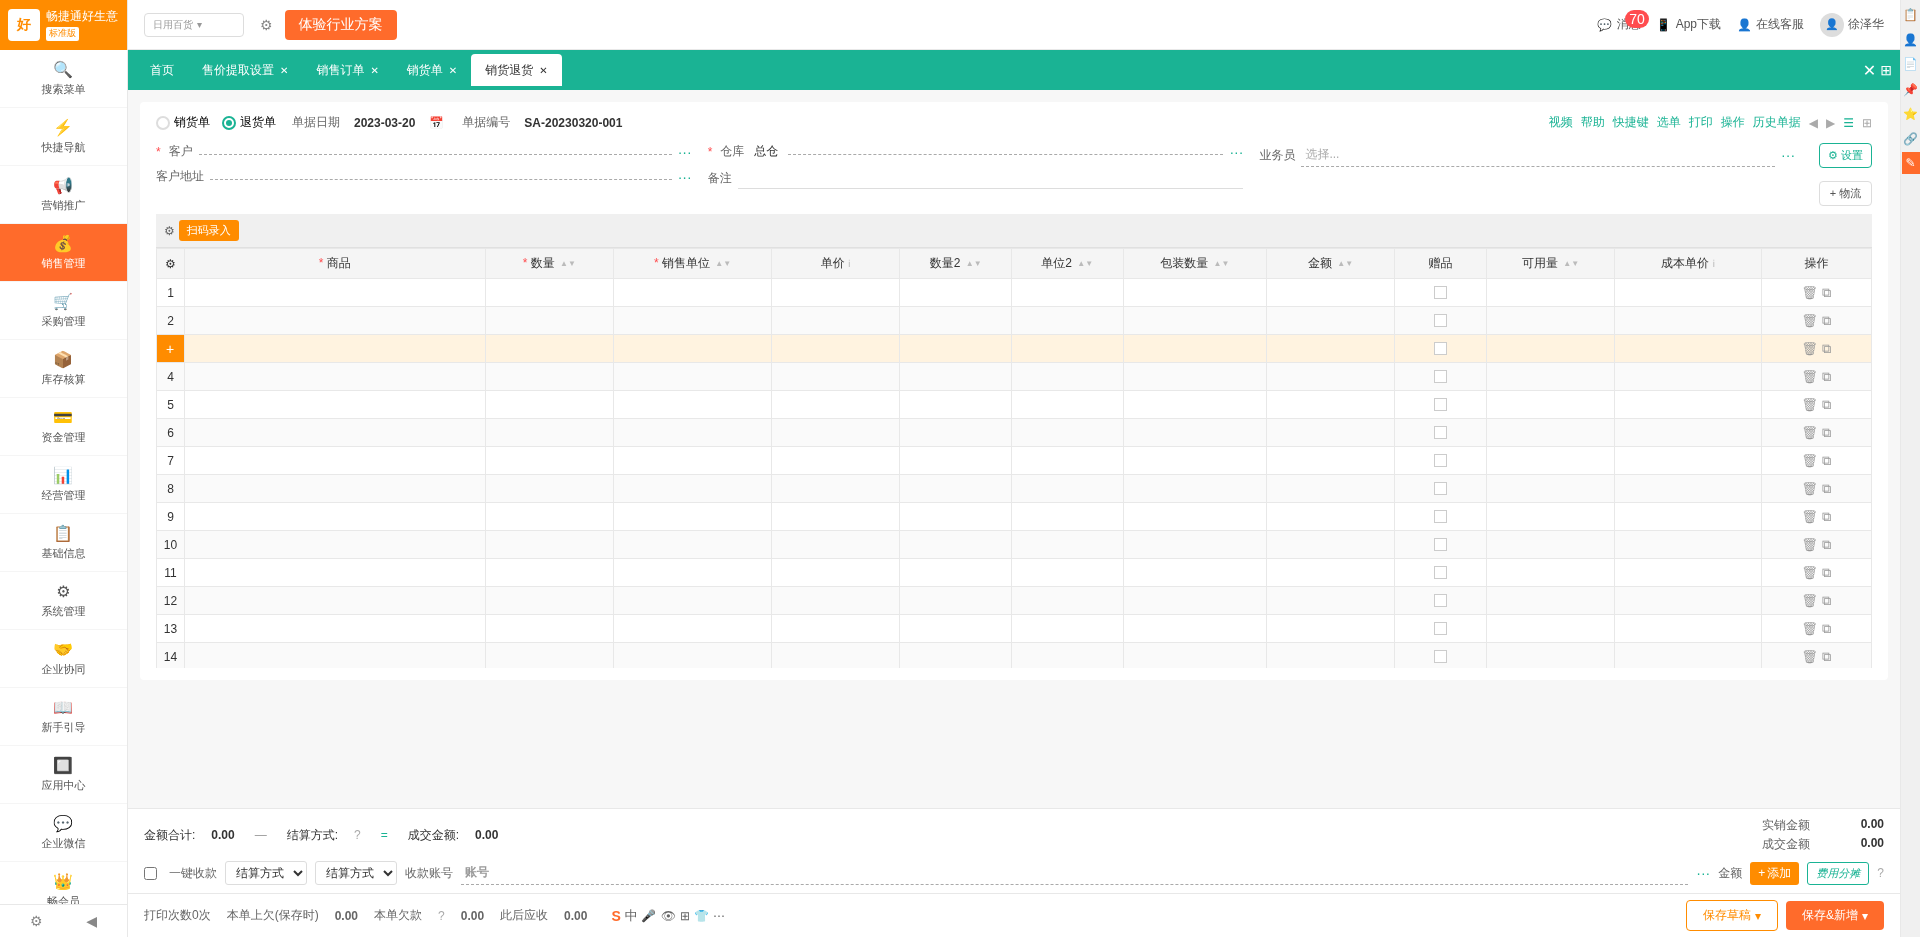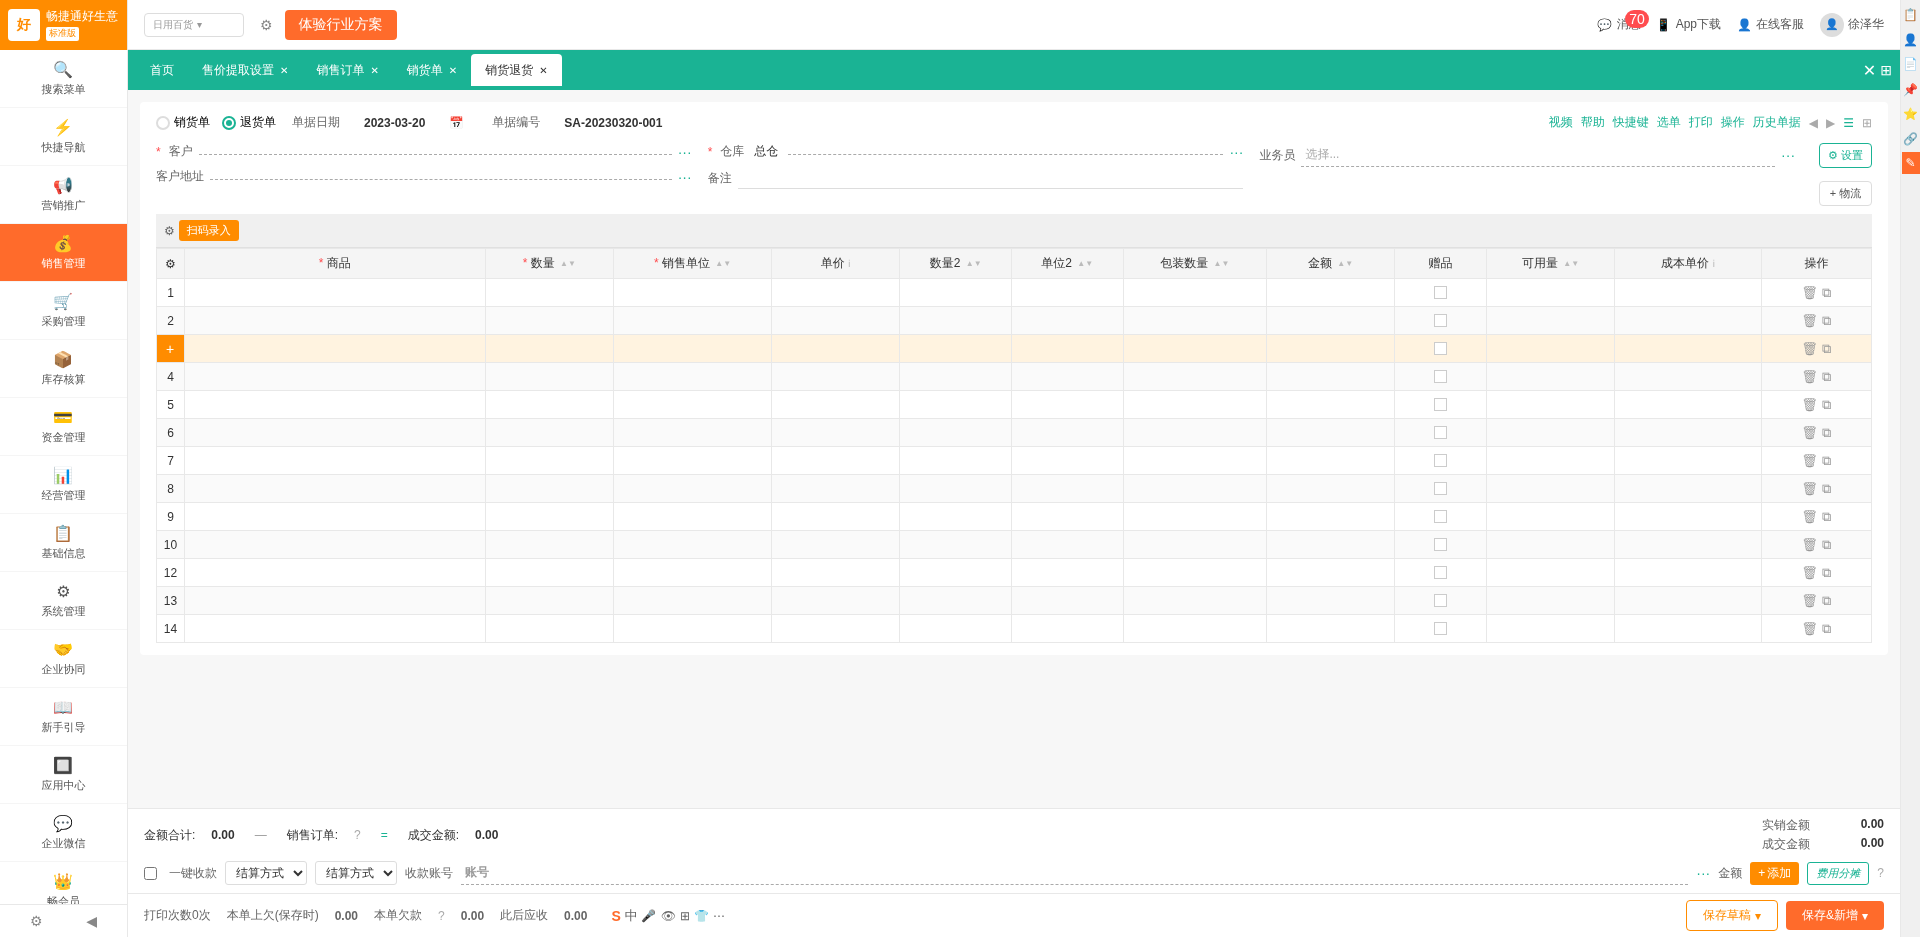--- a/index.html
+++ b/index.html
@@ -48,21 +48,21 @@
     
     .form-card { background: #fff; border-radius: 4px; padding: 12px 16px; margin-bottom: 8px; }
 
     
     .doc-type-row { display: flex; align-items: center; gap: 16px; margin-bottom: 12px; }
     .radio-group { display: flex; align-items: center; gap: 12px; }
     .radio-item { display: flex; align-items: center; gap: 4px; cursor: pointer; }
     .radio-circle { width: 14px; height: 14px; border-radius: 50%; border: 2px solid #ddd; display: inline-flex; align-items: center; justify-content: center; }
     .radio-circle.checked { border-color: #1ab394; }
     .radio-circle.checked::after { content: ''; width: 6px; height: 6px; background: #1ab394; border-radius: 50%; }
-    .doc-info { display: flex; align-items: center; gap: 24px; color: #333; }
+    .doc-info { display: flex; align-items: center; gap: 14px; color: #333; }
     .doc-actions { margin-left: auto; display: flex; align-items: center; gap: 8px; color: #1ab394; font-size: 12px; }
     .doc-actions span { cursor: pointer; display: flex; align-items: center; gap: 2px; }
     .field-label { color: #666; white-space: nowrap; }
     .field-required { color: #ff4d4f; margin-right: 2px; }
     .field-input { flex: 1; border: none; border-bottom: 1px solid #ddd; padding: 3px 4px; color: #333; outline: none; min-width: 0; }
     .field-input-dotted { flex: 1; border-bottom: 1px dashed #aaa; padding: 3px 4px; color: #999; cursor: pointer; }
     .field-dots { color: #1ab394; cursor: pointer; font-size: 14px; }
     .right-btn { border: 1px solid #ddd; background: #fff; padding: 4px 8px; border-radius: 4px; cursor: pointer; font-size: 11px; color: #555; white-space: nowrap; }
     .right-btn.settings { color: #1ab394; border-color: #1ab394; }
 
@@ -611,20 +611,44 @@
       <td></td>
       <td></td>
       <td>
         <div class="action-icons">
           <span class="action-icon">🗑</span>
           <span class="action-icon">⧉</span>
         </div>
       </td>
     </tr>
                 <tr>
+      <td class="row-num">11</td>
+      <td></td>
+      <td></td>
+      <td></td>
+      <td></td>
+      <td></td>
+      <td></td>
+      <td></td>
+      <td></td>
+      <td>
+                    <div class="checkbox-cell">
+                      <div class="table-checkbox"></div>
+                    </div>
+                  </td>
+      <td></td>
+      <td></td>
+      <td>
+        <div class="action-icons">
+          <span class="action-icon">🗑</span>
+          <span class="action-icon">⧉</span>
+        </div>
+      </td>
+    </tr>
+                <tr>
       <td class="row-num">12</td>
       <td></td>
       <td></td>
       <td></td>
       <td></td>
       <td></td>
       <td></td>
       <td></td>
       <td></td>
       <td>
@@ -694,21 +718,21 @@
         </div>
       </div>
     </div>
   </div>
 
   <div class="footer">
     <div class="footer-row1">
       <span>金额合计:</span>
       <span style="color:#333;font-weight:bold;">0.00</span>
       <span class="footer-minus">—</span>
-      <span>销售订单:</span>
+      <span>结算方式:</span>
       <span class="question-icon">?</span>
       <span class="footer-equals">=</span>
       <span>成交金额:</span>
       <span style="color:#333;font-weight:bold;">0.00</span>
       <div style="margin-left:auto;display:flex;gap:16px;align-items:center;">
         <div style="text-align:right;">
           <div style="display:flex;gap:24px;color:#666;margin-bottom:2px;">
             <span>实销金额</span>
             <span style="color:#333;font-weight:bold;min-width:50px;text-align:right;">0.00</span>
           </div>

